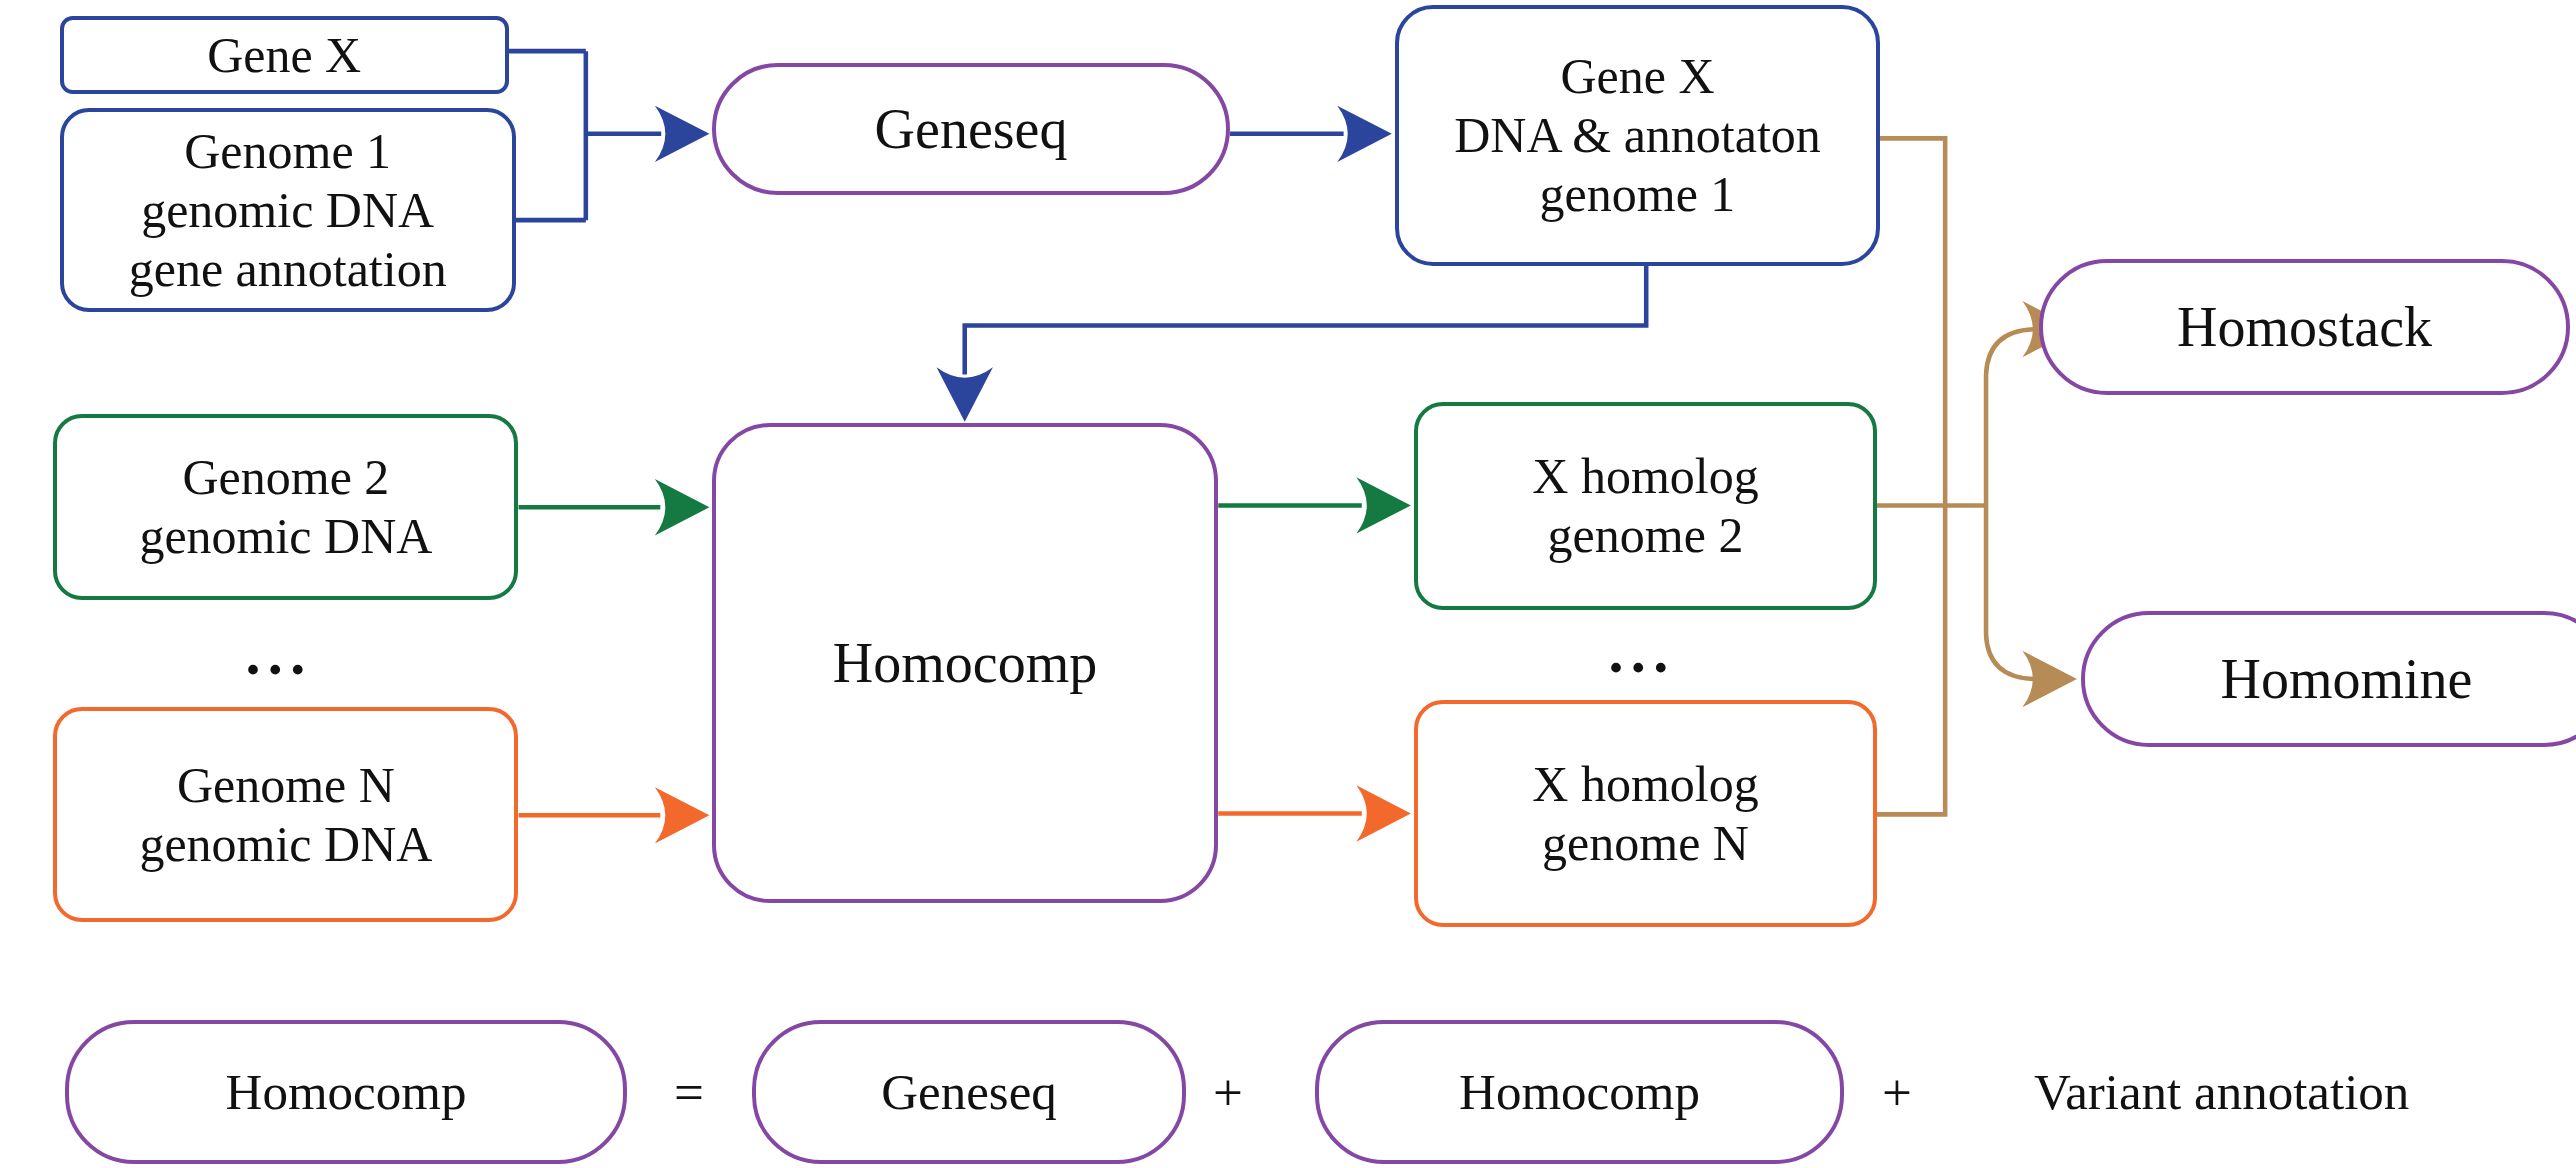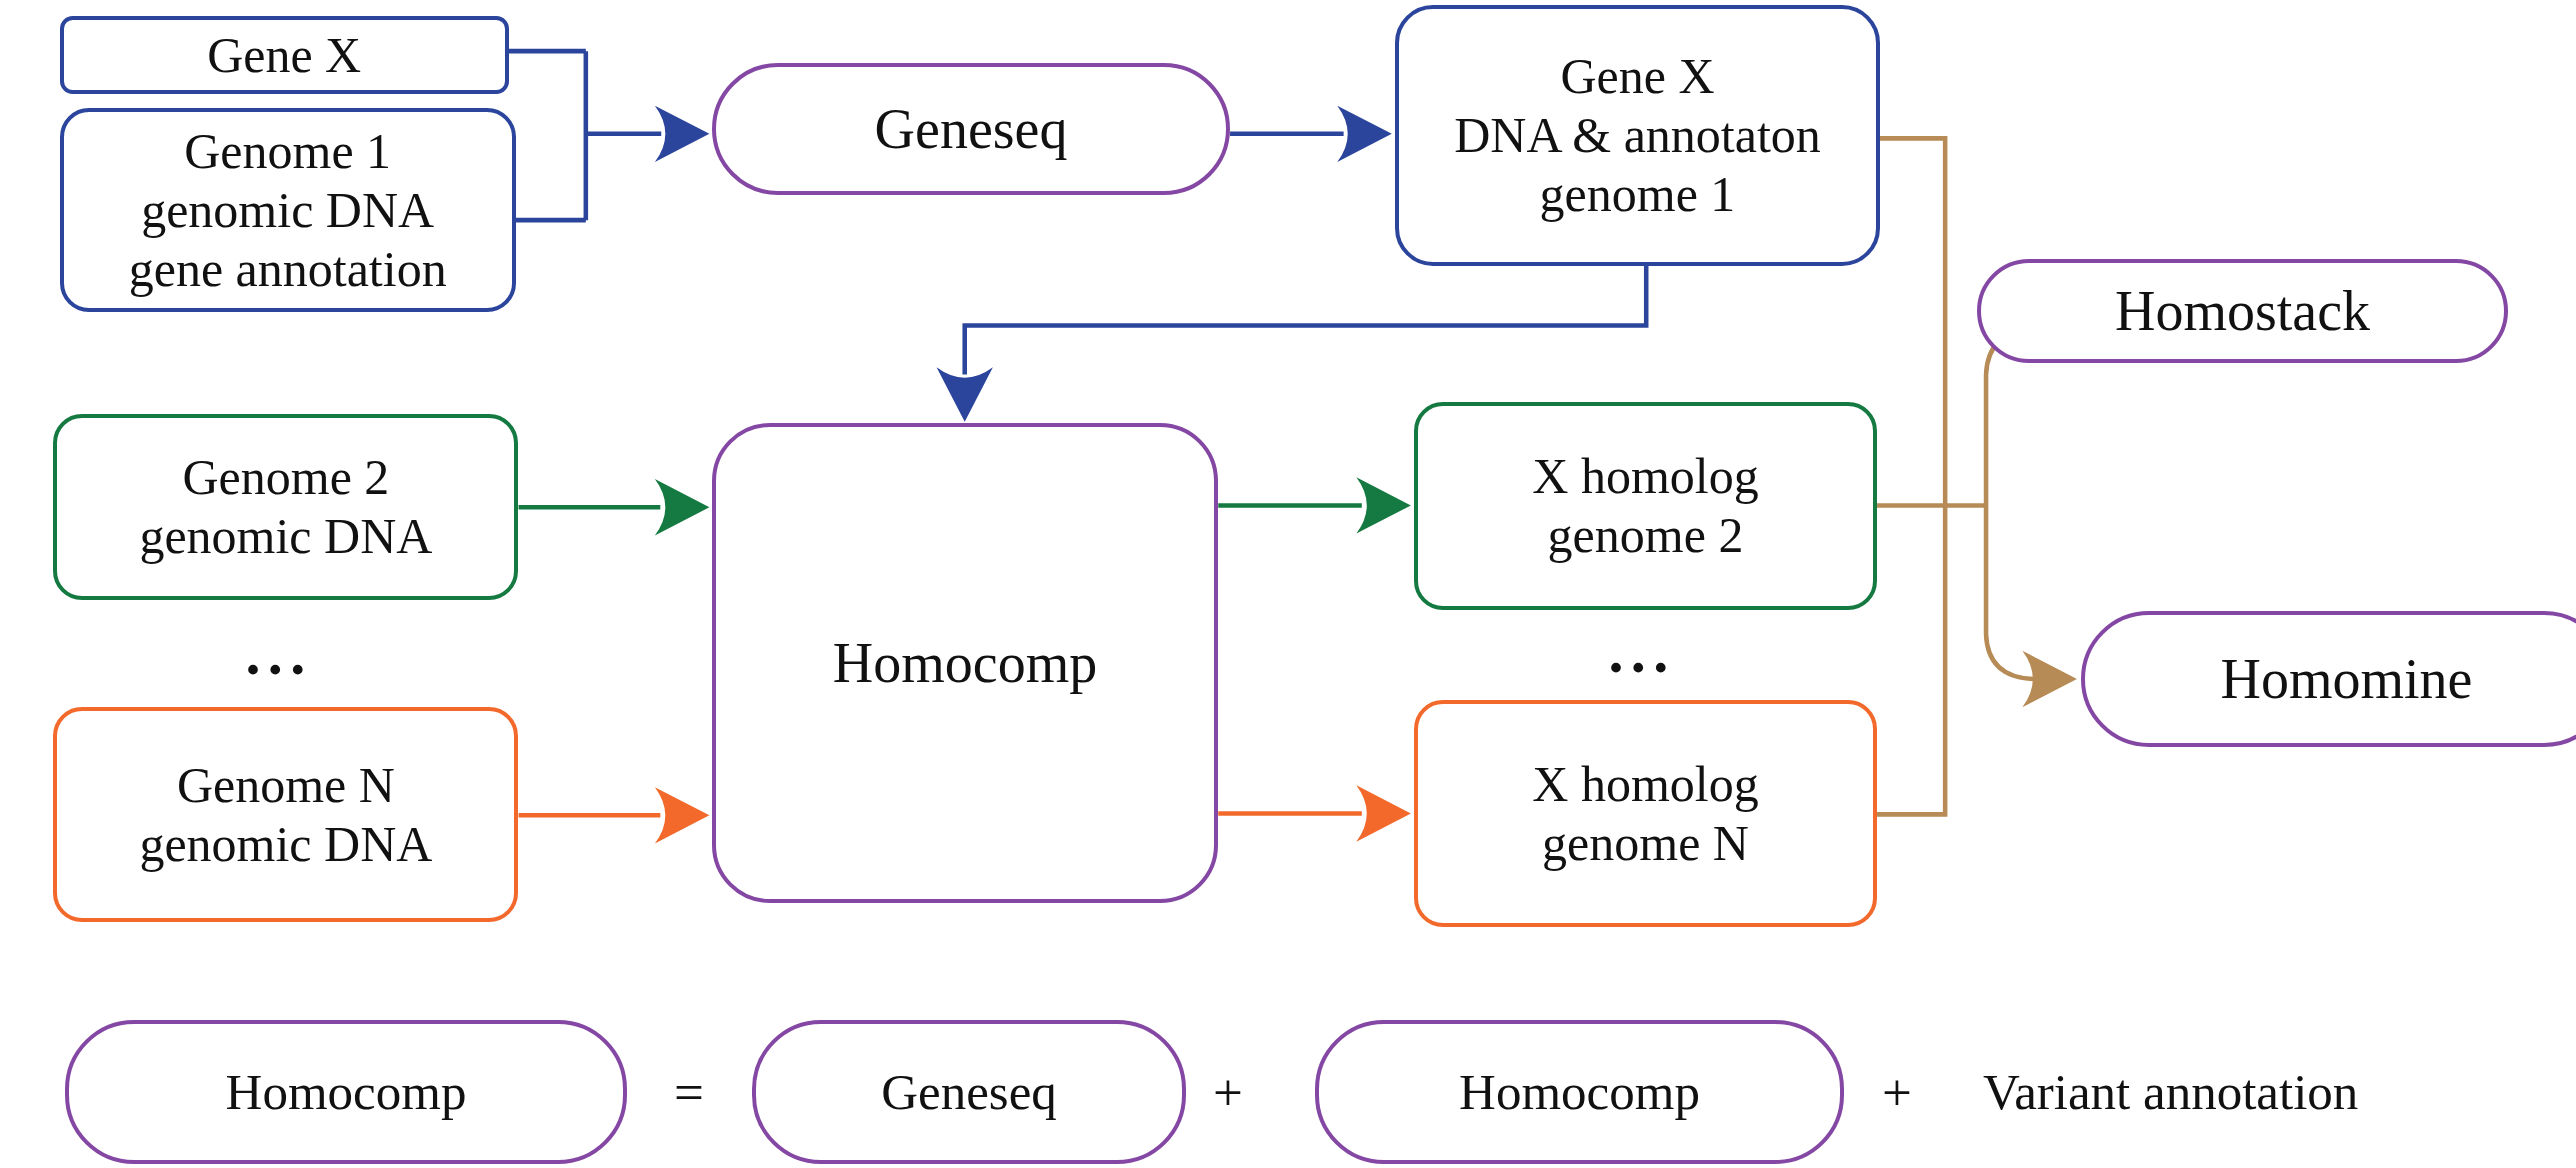--- a/index.html
+++ b/index.html
@@ -121,21 +121,21 @@
 genome 2</span>
   </div>
 
   <div class="op dots" style="left:1595px; top:652px;">...</div>
 
   <div class="node b-orange fs-box" style="left:1367px; top:700px; width:463px; height:227px; border-radius:29px;">
     <span class="label">X homolog
 genome N</span>
   </div>
 
-  <div class="node b-purple fs-big" style="left:1930px; top:259px; width:531px; height:104px; border-radius:68px;justify-content:center;">
+  <div class="node b-purple fs-big" style="left:1992px; top:259px; width:531px; height:136px; border-radius:68px;justify-content:center;">
     <span class="label">Homostack</span>
   </div>
 
   <div class="node b-purple fs-big" style="left:2034px; top:611px; width:531px; height:136px; border-radius:68px;">
     <span class="label">Homomine</span>
   </div>
 
   <div class="node b-purple fs-eq" style="left:18px; top:1020px; width:562px; height:144px; border-radius:69px;">
     <span class="label">Homocomp</span>
   </div>
@@ -147,16 +147,16 @@
   </div>
 
   <div class="op" style="left:1181px; top:1092px;">+</div>
 
   <div class="node b-purple fs-eq" style="left:1268px; top:1020px; width:529px; height:144px; border-radius:69px;">
     <span class="label">Homocomp</span>
   </div>
 
   <div class="op" style="left:1850px; top:1092px;">+</div>
 
-  <div class="op variant" style="left:1936px; top:1092px; transform: translate(0,-50%);">Variant annotation</div>
+  <div class="op variant" style="left:1987px; top:1092px; transform: translate(0,-50%);">Variant annotation</div>
 
 </div>
 
 
 </body></html>

